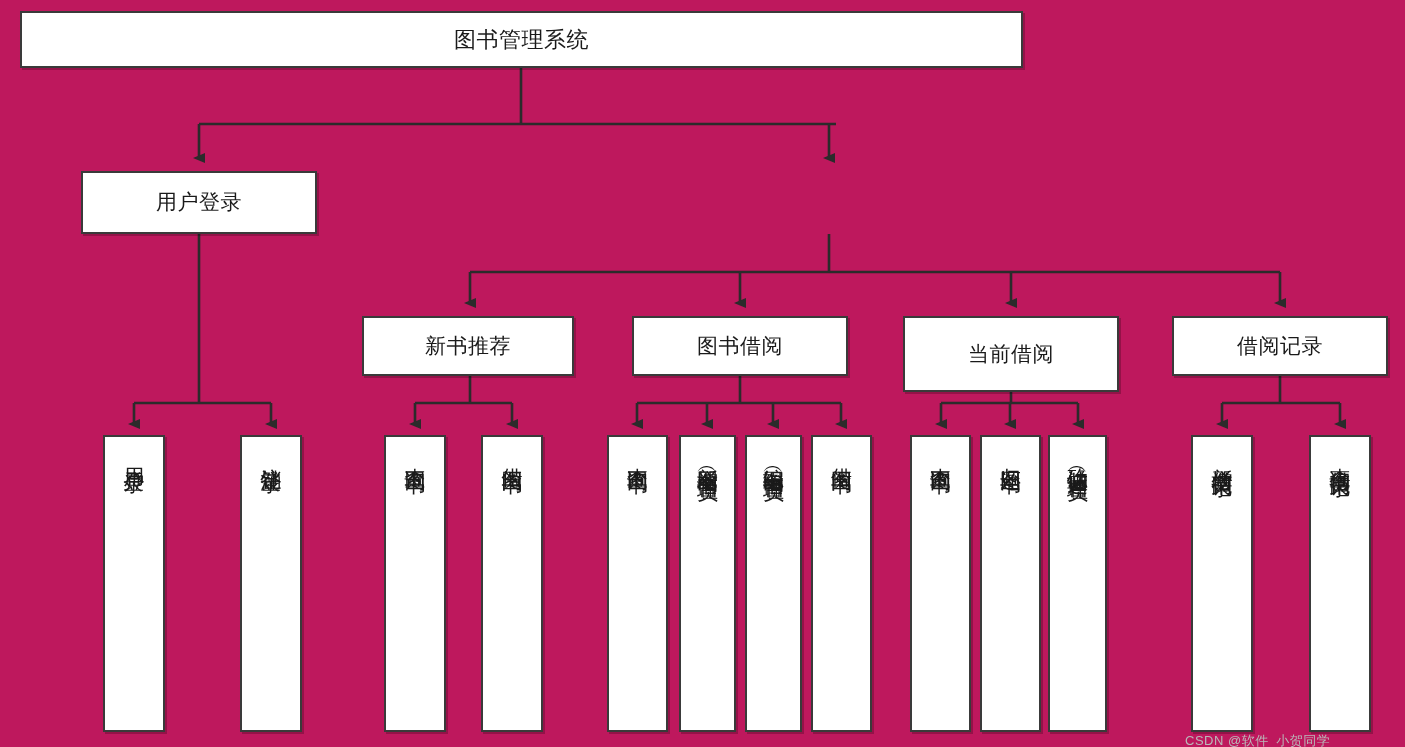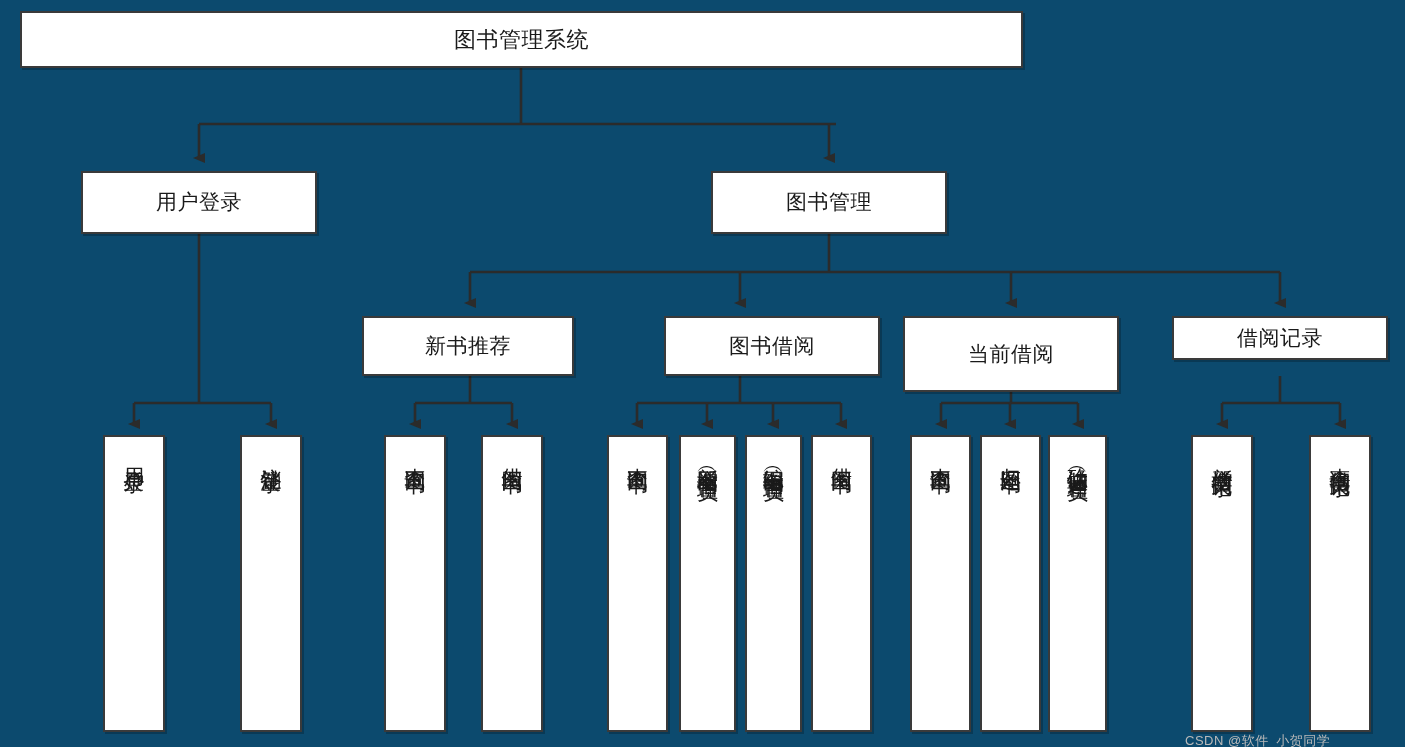--- a/index.html
+++ b/index.html
@@ -7,21 +7,21 @@
     padding: 0;
     background: #ffffff;
   }
   body {
     font-family: "Liberation Sans", "DejaVu Sans", sans-serif;
   }
   #canvas {
     position: relative;
     width: 1405px;
     height: 747px;
-    background: #0c4a6e;
+    background: #be185d;
     overflow: hidden;
   }
   svg.edges {
     position: absolute;
     left: 0;
     top: 0;
     width: 1405px;
     height: 747px;
     pointer-events: none;
   }
@@ -124,34 +124,31 @@
     </g>
   </svg>
 
   <div class="node horiz root" style="left:20px; top:11px; width:1003px; height:57px;">
     <span class="lbl">图书管理系统</span>
   </div>
 
   <div class="node horiz" style="left:81px; top:171px; width:236px; height:63px;">
     <span class="lbl">用户登录</span>
   </div>
-  <div class="node horiz" style="left:711px; top:171px; width:236px; height:63px;">
-    <span class="lbl">图书管理</span>
-  </div>
 
   <div class="node horiz" style="left:362px; top:316px; width:212px; height:60px;">
     <span class="lbl">新书推荐</span>
   </div>
-  <div class="node horiz" style="left:632px; top:316px; width:216px; height:60px;margin-left:32px;">
+  <div class="node horiz" style="left:632px; top:316px; width:216px; height:60px;">
     <span class="lbl">图书借阅</span>
   </div>
   <div class="node horiz" style="left:903px; top:316px; width:216px; height:76px;">
     <span class="lbl">当前借阅</span>
   </div>
-  <div class="node horiz" style="left:1172px; top:316px; width:216px; height:44px;">
+  <div class="node horiz" style="left:1172px; top:316px; width:216px; height:60px;">
     <span class="lbl">借阅记录</span>
   </div>
 
   <div class="node vert" style="left:103px; top:435px; width:62px; height:297px;">
     <span class="lbl">用户登录</span>
   </div>
   <div class="node vert" style="left:240px; top:435px; width:62px; height:297px;">
     <span class="lbl">注销登录</span>
   </div>
 

